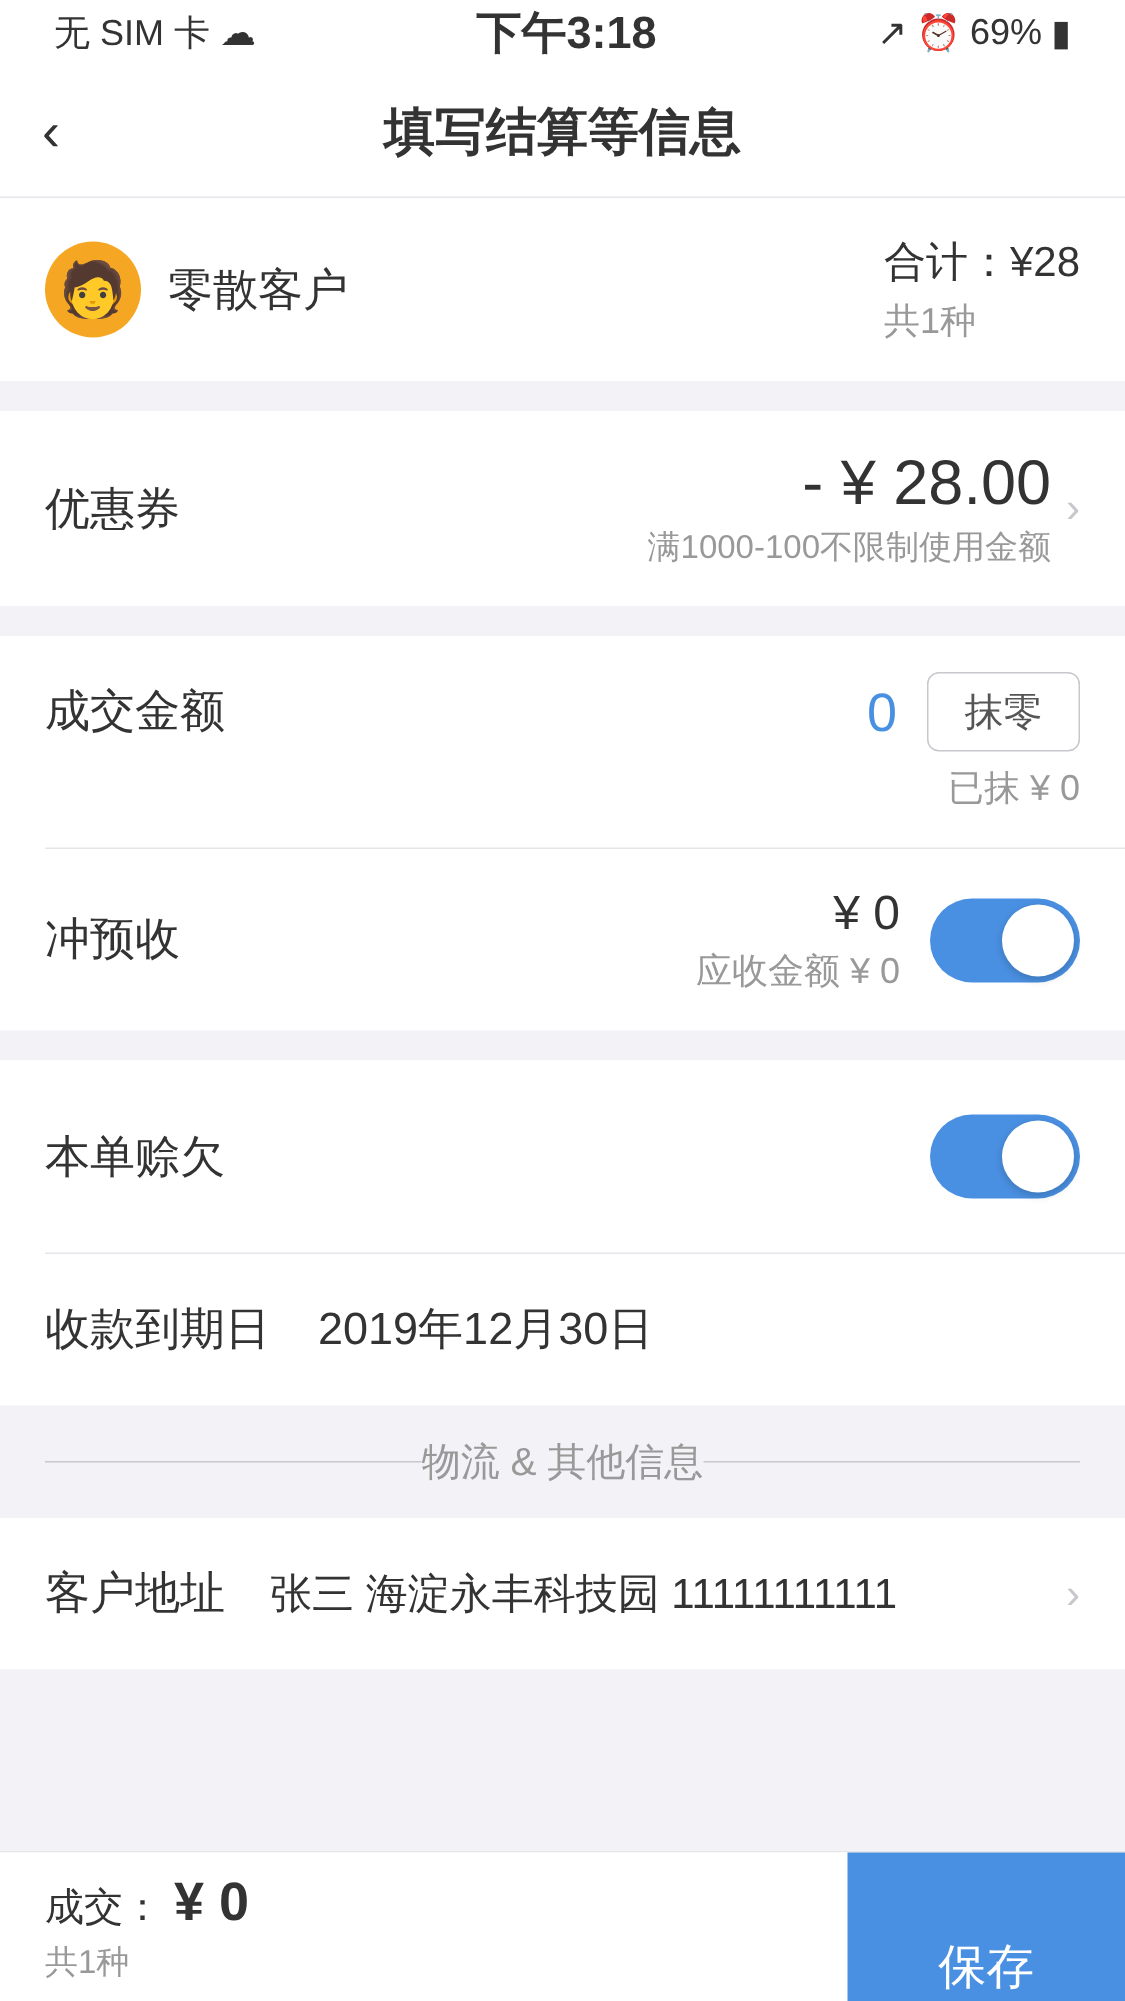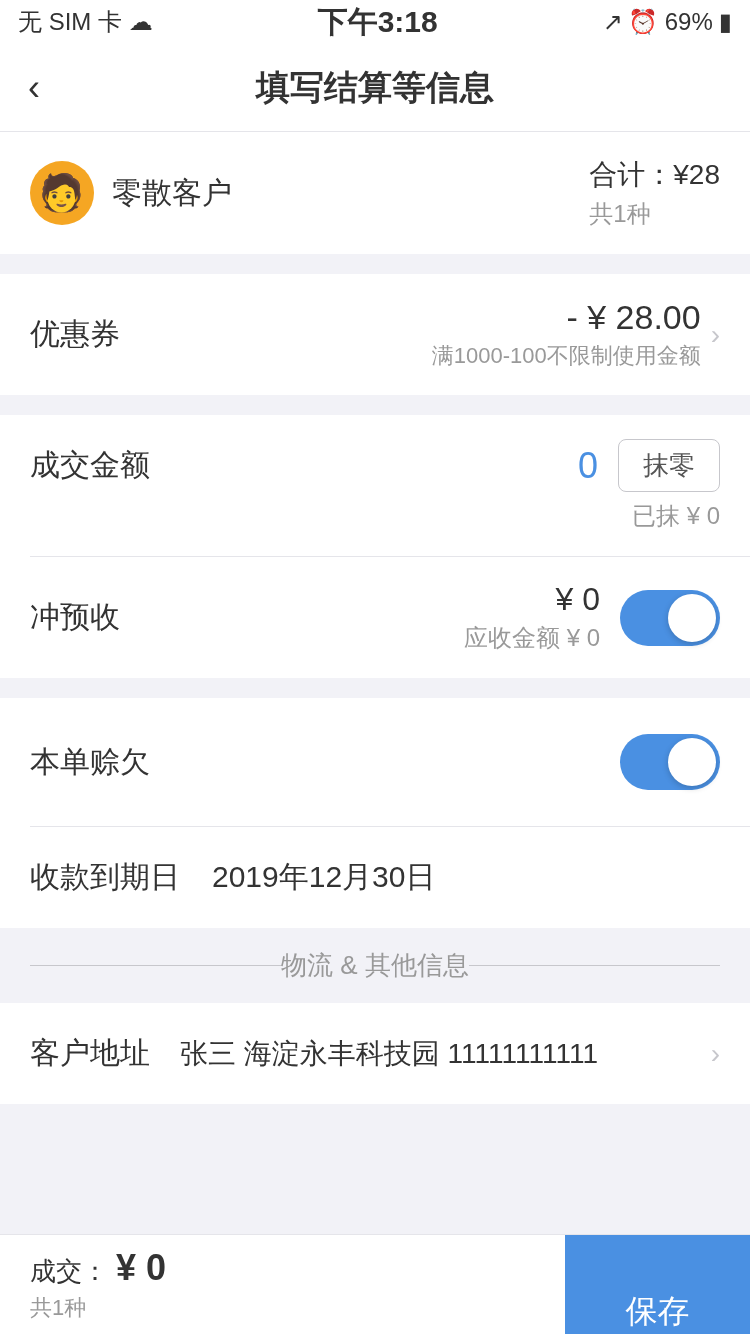--- a/index.html
+++ b/index.html
@@ -14,21 +14,21 @@
       position: relative;
     }
 
     
     .status-bar {
       height: 44px;
       background: #fff;
       display: flex;
       align-items: center;
       justify-content: space-between;
-      padding: 0 18px;
+      padding: 0 36px;
       font-size: 24px;
       font-weight: 500;
     }
     .status-left { display: flex; align-items: center; gap: 8px; }
     .status-center { font-size: 30px; font-weight: 600; }
     .status-right { display: flex; align-items: center; gap: 6px; font-size: 24px; }
 
     
     .nav-bar {
       height: 88px;
@@ -95,21 +95,21 @@
     .coupon-row {
       background: #fff;
       padding: 24px 30px;
       display: flex;
       align-items: center;
       justify-content: space-between;
     }
     .coupon-label { font-size: 30px; color: #333; }
     .coupon-right { display: flex; align-items: center; gap: 10px; }
     .coupon-info { text-align: right; }
-    .coupon-amount { font-size: 34px; color: #333; font-weight: 500; }
+    .coupon-amount { font-size: 42px; color: #333; font-weight: 500; }
     .coupon-desc { font-size: 22px; color: #999; margin-top: 4px; }
     .chevron-icon { font-size: 28px; color: #c7c7cc; }
 
     
     .amount-section {
       background: #fff;
       padding: 24px 30px;
     }
     .amount-row {
       display: flex;

